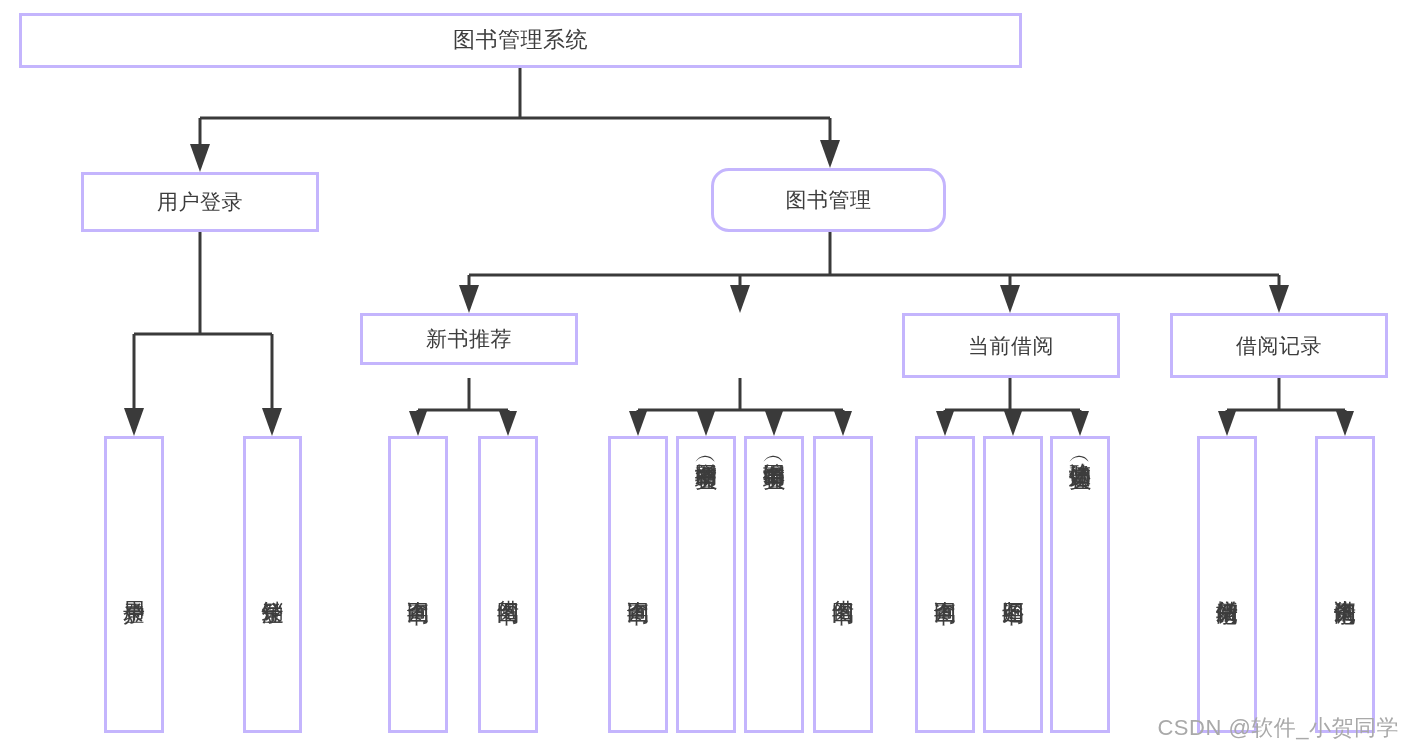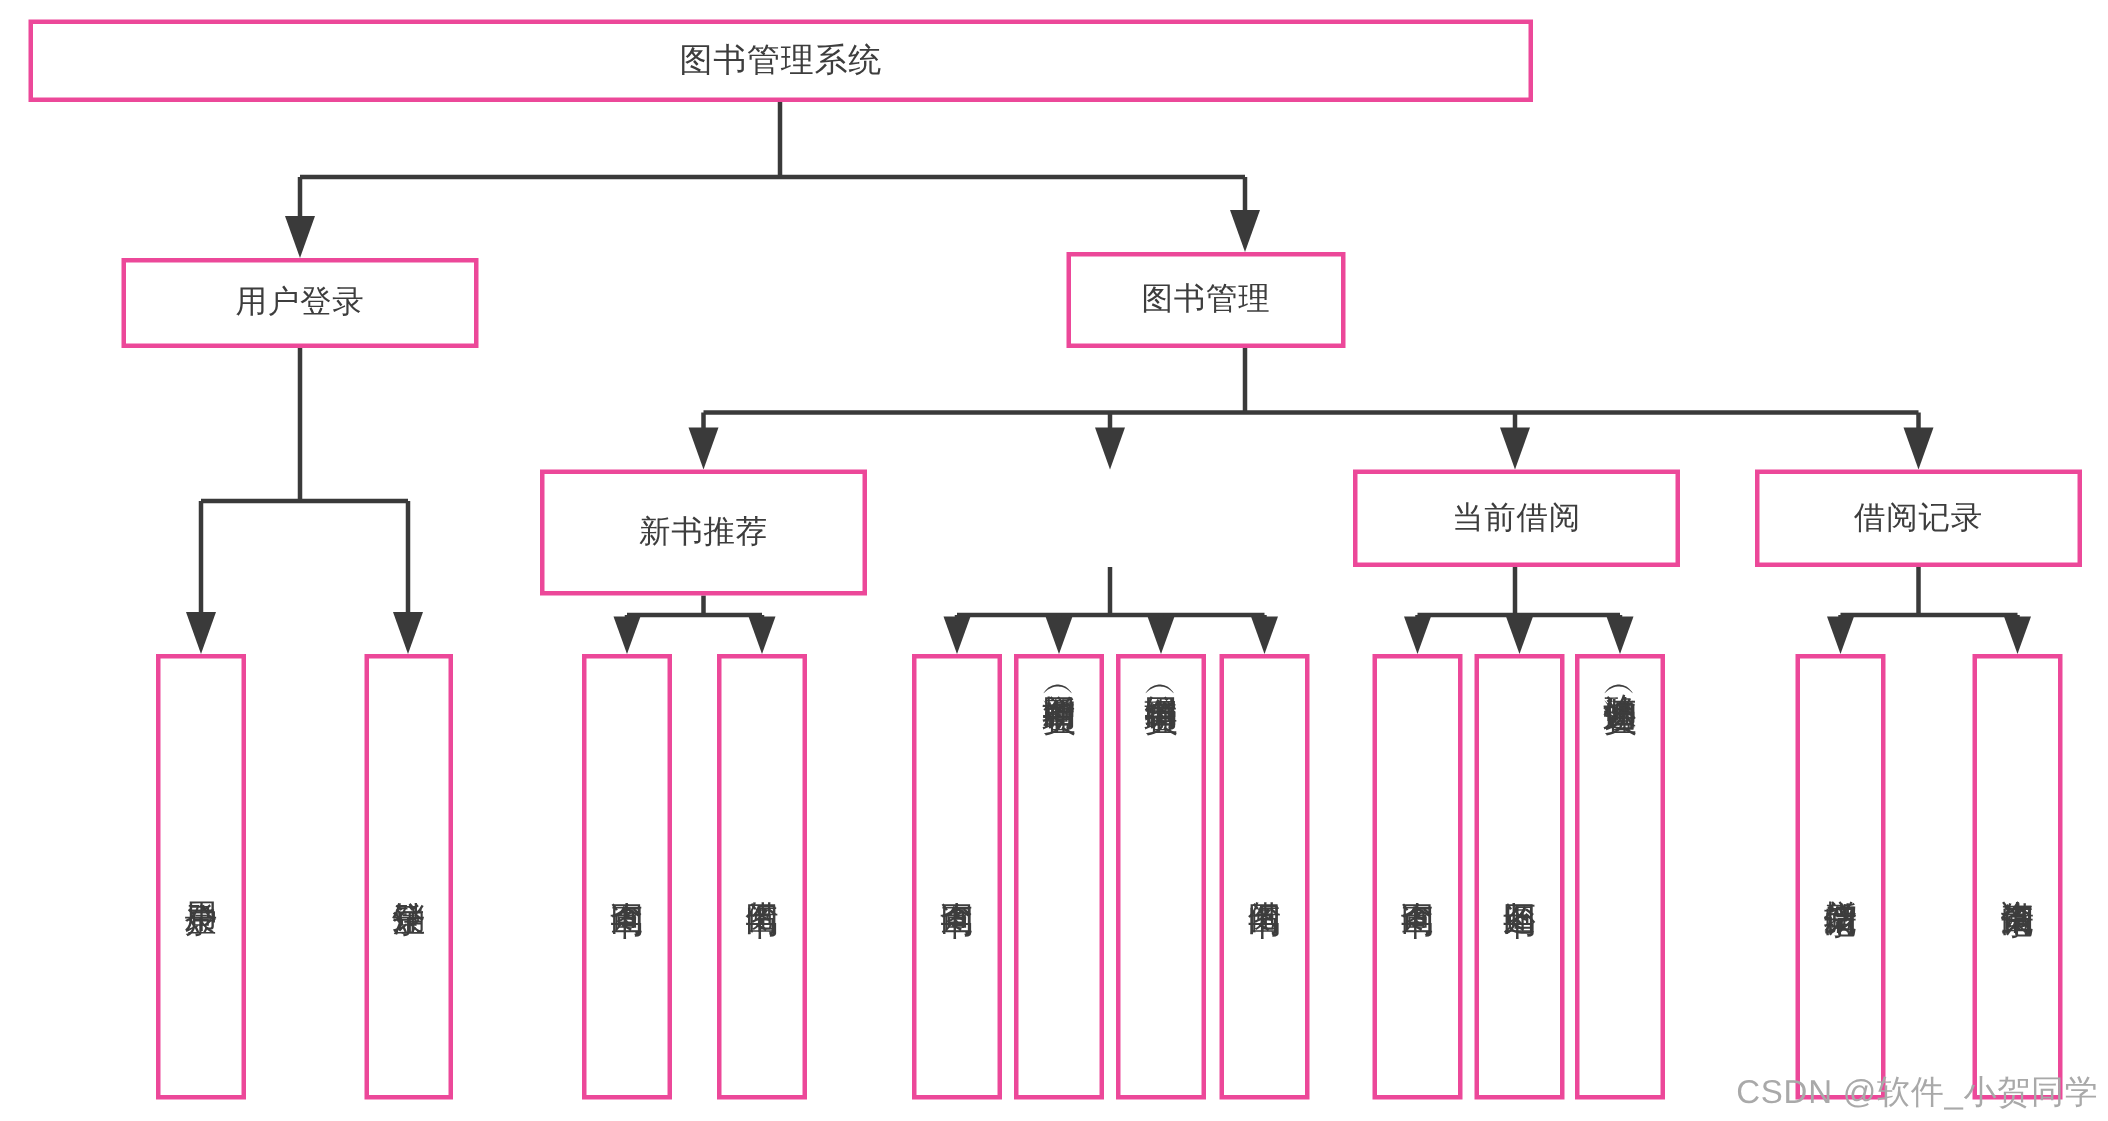--- a/index.html
+++ b/index.html
@@ -33,21 +33,21 @@
     fill: none;
     stroke-linecap: butt;
   }
   svg.wires polygon.arrowhead {
     fill: #3a3a3a;
     stroke: none;
   }
   .node {
     position: absolute;
     box-sizing: border-box;
-    border: 3px solid #ec4899;
+    border: 3px solid #c4b5fd;
     background: #ffffff;
     display: flex;
     align-items: center;
     justify-content: center;
     color: #3d3d3d;
     z-index: 2;
   }
   .node .node-label {
     display: block;
     text-align: center;
@@ -161,25 +161,25 @@
   </svg>
 
   <div class="node horiz root" style="left:19px; top:13px; width:1003px; height:55px;">
     <span class="node-label">图书管理系统</span>
   </div>
 
   <div class="node horiz" style="left:81px; top:172px; width:238px; height:60px;">
     <span class="node-label">用户登录</span>
   </div>
 
-  <div class="node horiz" style="left:711px; top:168px; width:186px; height:64px;">
+  <div class="node horiz" style="left:711px; top:168px; width:235px; height:64px;border-radius:18px;">
     <span class="node-label">图书管理</span>
   </div>
 
-  <div class="node horiz" style="left:360px; top:313px; width:218px; height:84px;">
+  <div class="node horiz" style="left:360px; top:313px; width:218px; height:52px;">
     <span class="node-label">新书推荐</span>
   </div>
 
 
   <div class="node horiz" style="left:902px; top:313px; width:218px; height:65px;">
     <span class="node-label">当前借阅</span>
   </div>
 
   <div class="node horiz" style="left:1170px; top:313px; width:218px; height:65px;justify-content:center;">
     <span class="node-label">借阅记录</span>

